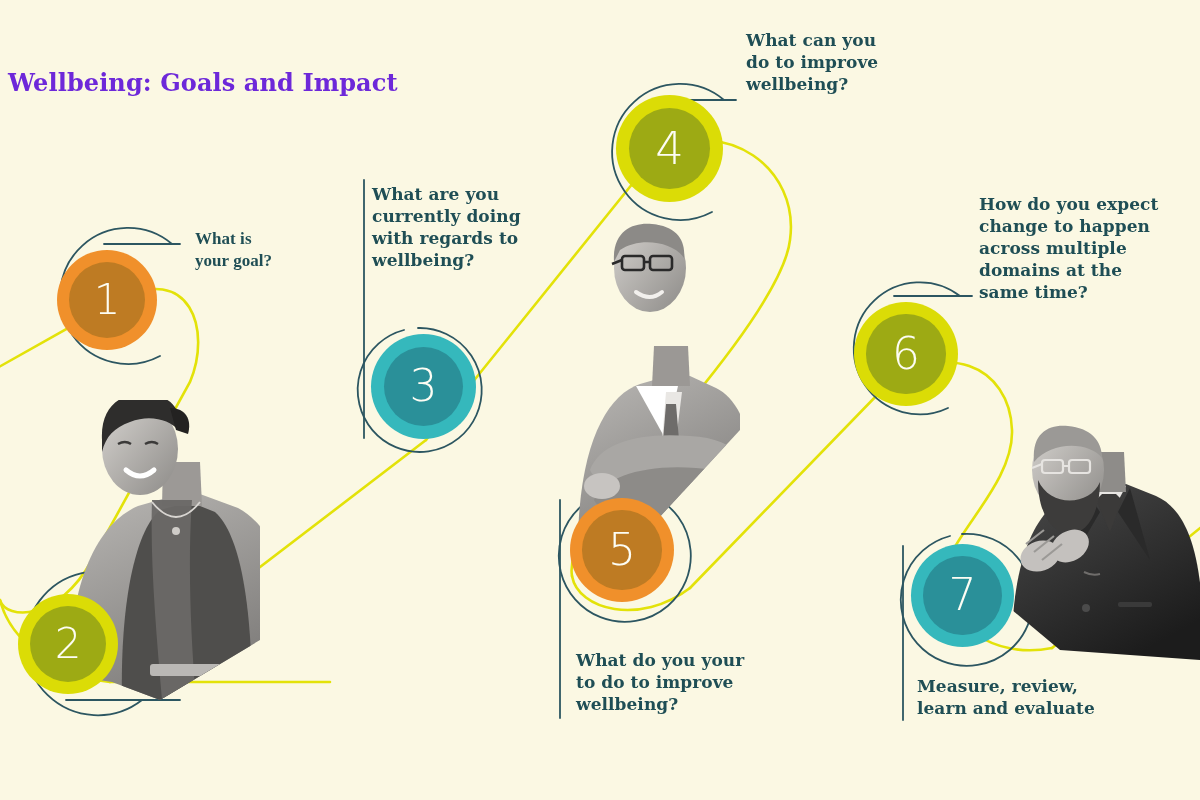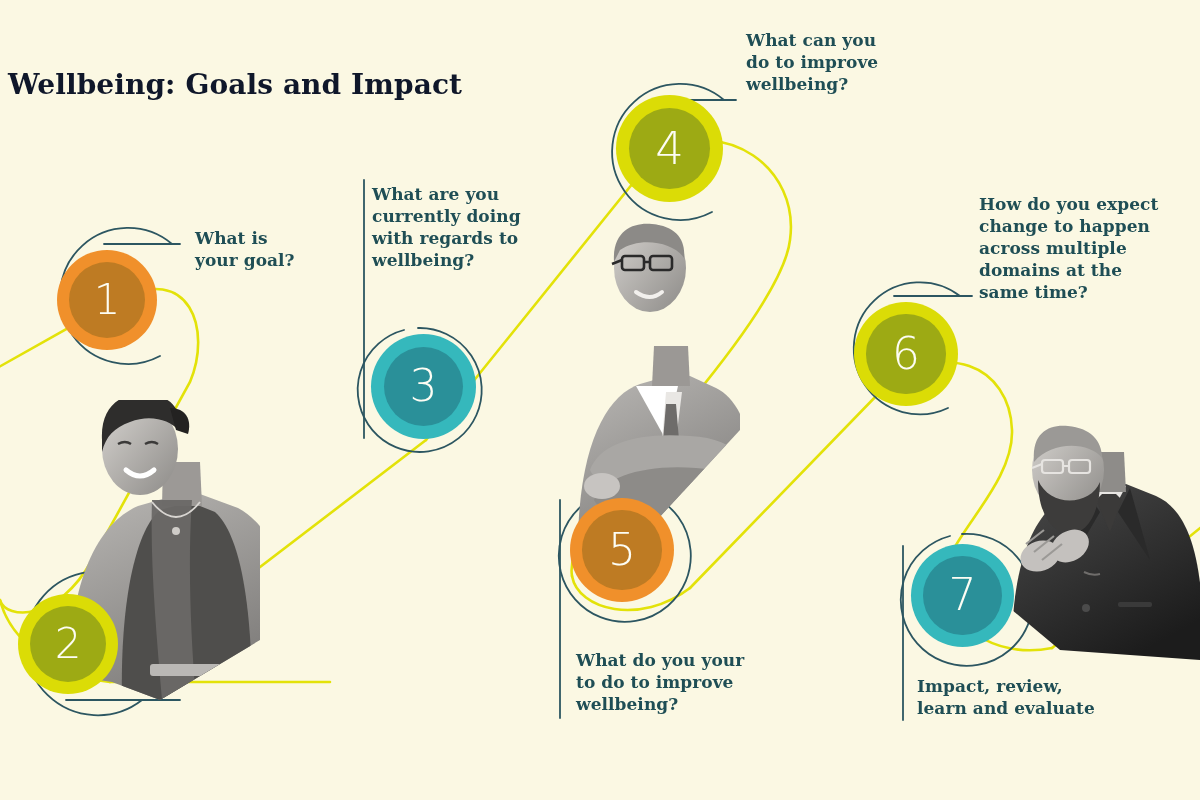--- a/index.html
+++ b/index.html
@@ -26,24 +26,24 @@
   #path-layer { z-index: 1; }
   #photo-layer { z-index: 2; }
   #node-layer { z-index: 3; }
   #text-layer { z-index: 4; }
 
   
   .title {
     position: absolute;
     left: 8px;
     top: 68px;
-    font-size: 28px;
+    font-size: 24px;
     font-weight: 700;
     letter-spacing: .1px;
-    color: #0f172a;
+    color: #6d28d9;
     white-space: nowrap;
   }
 
   
   .label {
     position: absolute;
     color: #1f4e55;
     font-size: 17px;
     font-weight: 700;
     line-height: 1.29;
@@ -289,21 +289,21 @@
       <div class="inner" style="background:#2a9099;">
         <span class="num" style="font-size:44px;">7</span>
       </div>
     </div>
   </div>
 
   <div id="text-layer">
 
     <div class="title">Wellbeing: Goals and Impact</div>
 
-    <div class="label" style="left:195px; top:228px; width:200px; white-space:pre-line;">What is
+    <div class="label" style="left:195px; top:228px; width:200px; white-space:pre-line;font-family:Liberation Serif, serif;">What is
 your goal?</div>
 
 
     <div class="label" style="left:372px; top:184px; width:240px; white-space:pre-line;">What are you
 currently doing
 with regards to
 wellbeing?</div>
 
     <div class="label" style="left:746px; top:30px; width:220px; white-space:pre-line;">What can you
 do to improve
@@ -312,17 +312,17 @@
     <div class="label" style="left:576px; top:650px; width:260px; white-space:pre-line;">What do you your
 to do to improve
 wellbeing?</div>
 
     <div class="label" style="left:979px; top:194px; width:210px; white-space:pre-line;">How do you expect
 change to happen
 across multiple
 domains at the
 same time?</div>
 
-    <div class="label" style="left:917px; top:676px; width:260px; white-space:pre-line;">Impact, review,
+    <div class="label" style="left:917px; top:676px; width:260px; white-space:pre-line;">Measure, review,
 learn and evaluate</div>
   </div>
 
 </div>
 
 </body></html>

